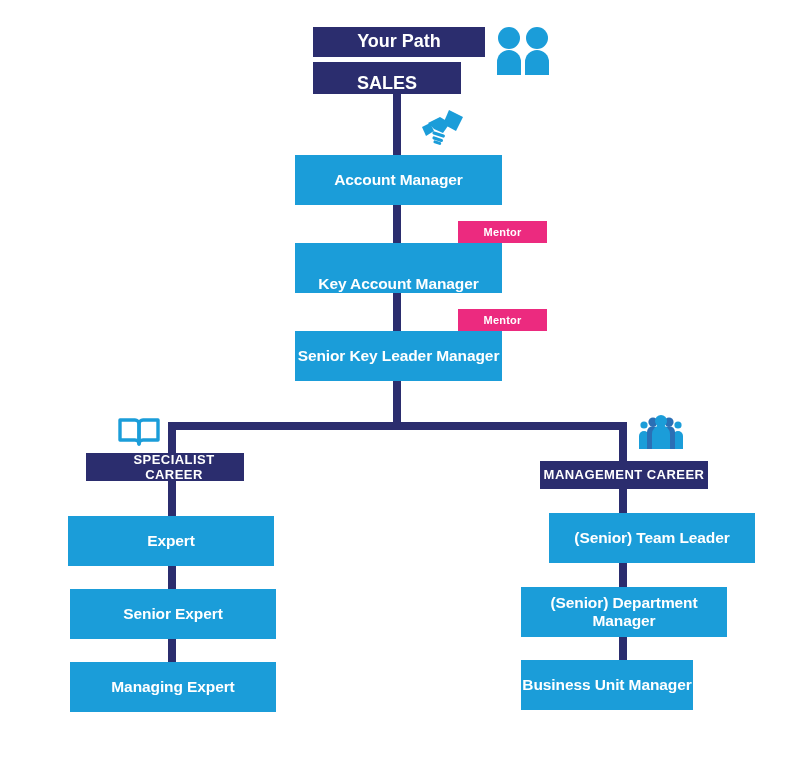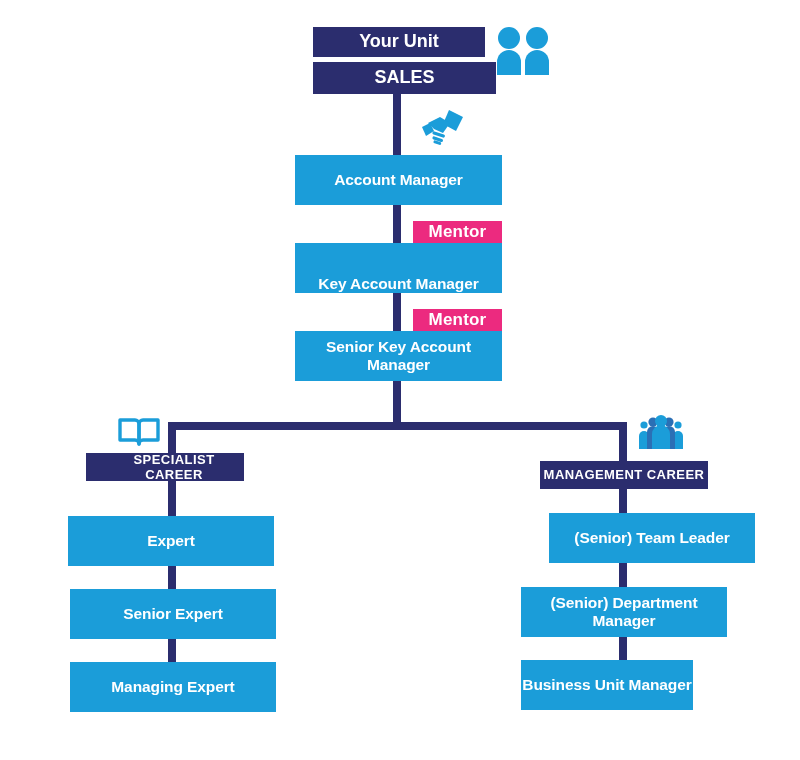--- a/index.html
+++ b/index.html
@@ -51,46 +51,47 @@
   .node-navy.small {
     font-size: 13px;
     letter-spacing: 0.45px;
   }
 
   
   .mentor {
     position: absolute;
     background: #ec2a7f;
     color: #ffffff;
-    font-size: 17px;
+    font-size: 11px;
     font-weight: bold;
     display: flex;
     align-items: center;
     justify-content: center;
     letter-spacing: 0.2px;
     box-sizing: border-box;
+    margin-left: 45px;
   }
 
   
   .icon {
     position: absolute;
     display: block;
   }
   .icon svg { display: block; }
 </style>
 </head>
 <body>
 
 <div id="canvas">
 
   <div class="node node-navy" style="left:313px; top:27px; width:172px; height:30px;">
-    <span>Your Unit</span>
-  </div>
-
-  <div class="node node-navy" style="left:313px; top:62px; width:183px; height:32px;">
+    <span>Your Path</span>
+  </div>
+
+  <div class="node node-navy" style="left:313px; top:62px; width:148px; height:32px;align-items:flex-end;">
     <span>SALES</span>
   </div>
 
   <div class="icon" style="left:494px; top:25px; width:58px; height:52px;">
     <svg width="58" height="52" viewBox="0 0 58 52" xmlns="http://www.w3.org/2000/svg">
       <circle cx="15" cy="13" r="11" fill="#1b9dd9"></circle>
       <path d="M3 50 L3 37 a12 12 0 0 1 24 0 L27 50 Z" fill="#1b9dd9"></path>
       <circle cx="43" cy="13" r="11" fill="#1b9dd9"></circle>
       <path d="M31 50 L31 37 a12 12 0 0 1 24 0 L55 50 Z" fill="#1b9dd9"></path>
     </svg>
@@ -123,21 +124,21 @@
     <span>Mentor</span>
   </div>
   <div class="node node-blue" style="left:295px; top:243px; width:207px; height:50px;align-items:flex-end;">
     <span>Key Account Manager</span>
   </div>
 
   <div class="mentor" style="left:413px; top:309px; width:89px; height:22px;">
     <span>Mentor</span>
   </div>
   <div class="node node-blue" style="left:295px; top:331px; width:207px; height:50px;">
-    <span>Senior Key Account Manager</span>
+    <span>Senior Key Leader Manager</span>
   </div>
 
   <div class="conn" style="left:168px; top:422px; width:459px; height:8px;"></div>
   <div class="conn" style="left:168px; top:422px; width:8px; height:94px;"></div>
   <div class="conn" style="left:619px; top:422px; width:8px; height:91px;"></div>
 
   <div class="icon" style="left:117px; top:415px; width:44px; height:34px;">
     <svg width="44" height="34" viewBox="0 0 44 34" xmlns="http://www.w3.org/2000/svg">
       <path d="M3 5 h15 a4 4 0 0 1 4 4 v20 a4 4 0 0 0 -4 -4 h-15 Z" fill="none" stroke="#1b9dd9" stroke-width="3.4" stroke-linejoin="round"></path>
       <path d="M41 5 h-15 a4 4 0 0 0 -4 4 v20 a4 4 0 0 1 4 -4 h15 Z" fill="none" stroke="#1b9dd9" stroke-width="3.4" stroke-linejoin="round"></path>

